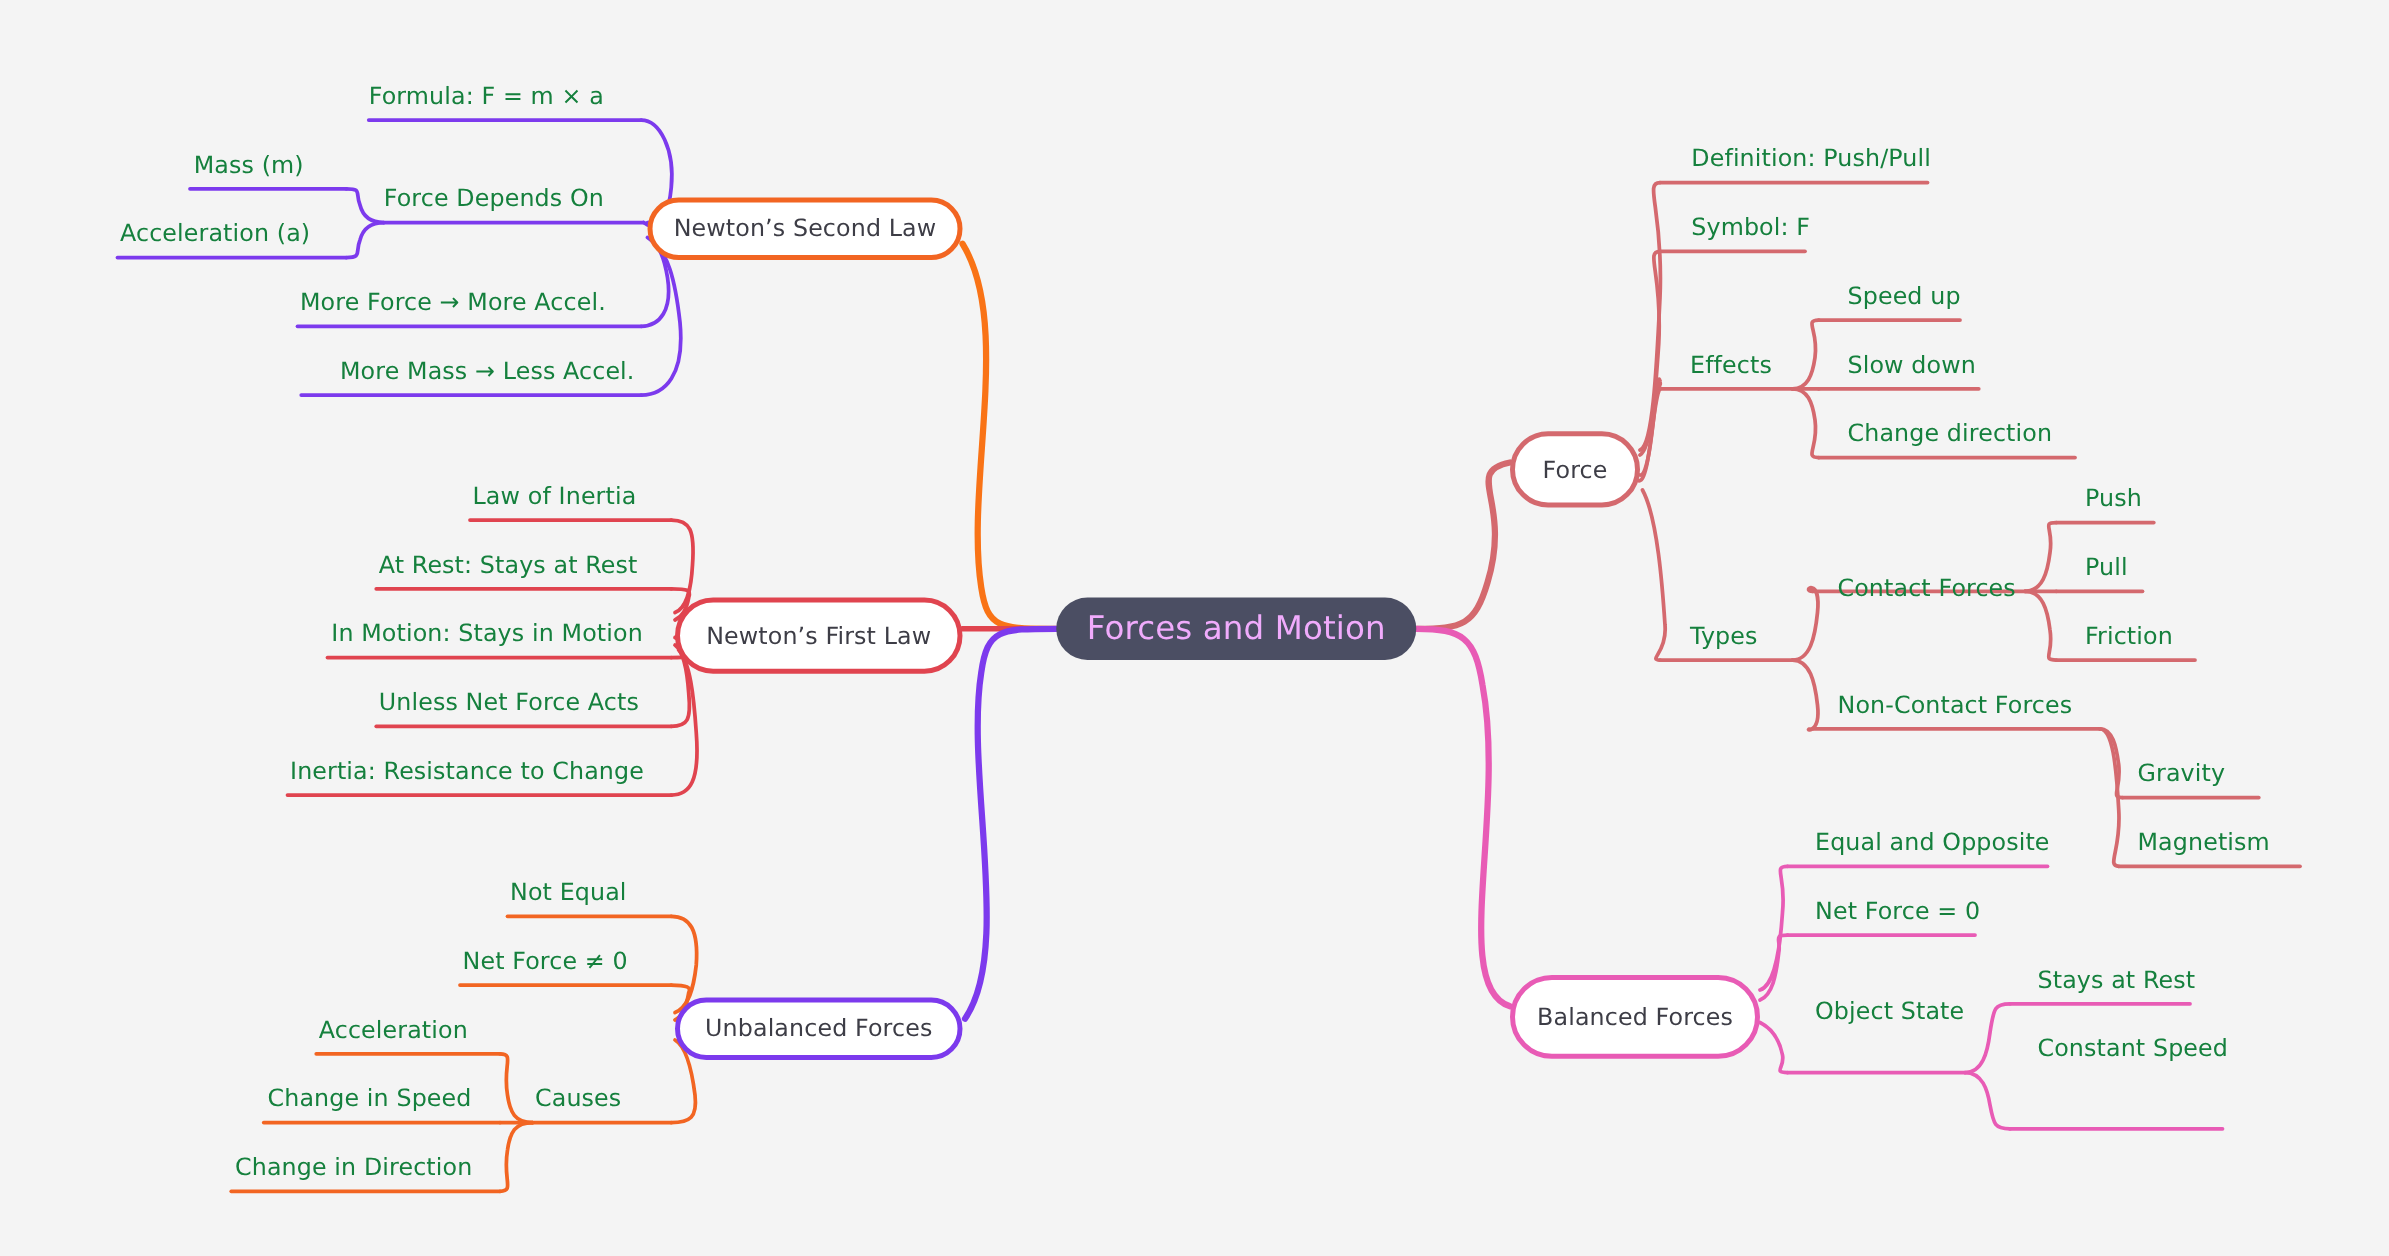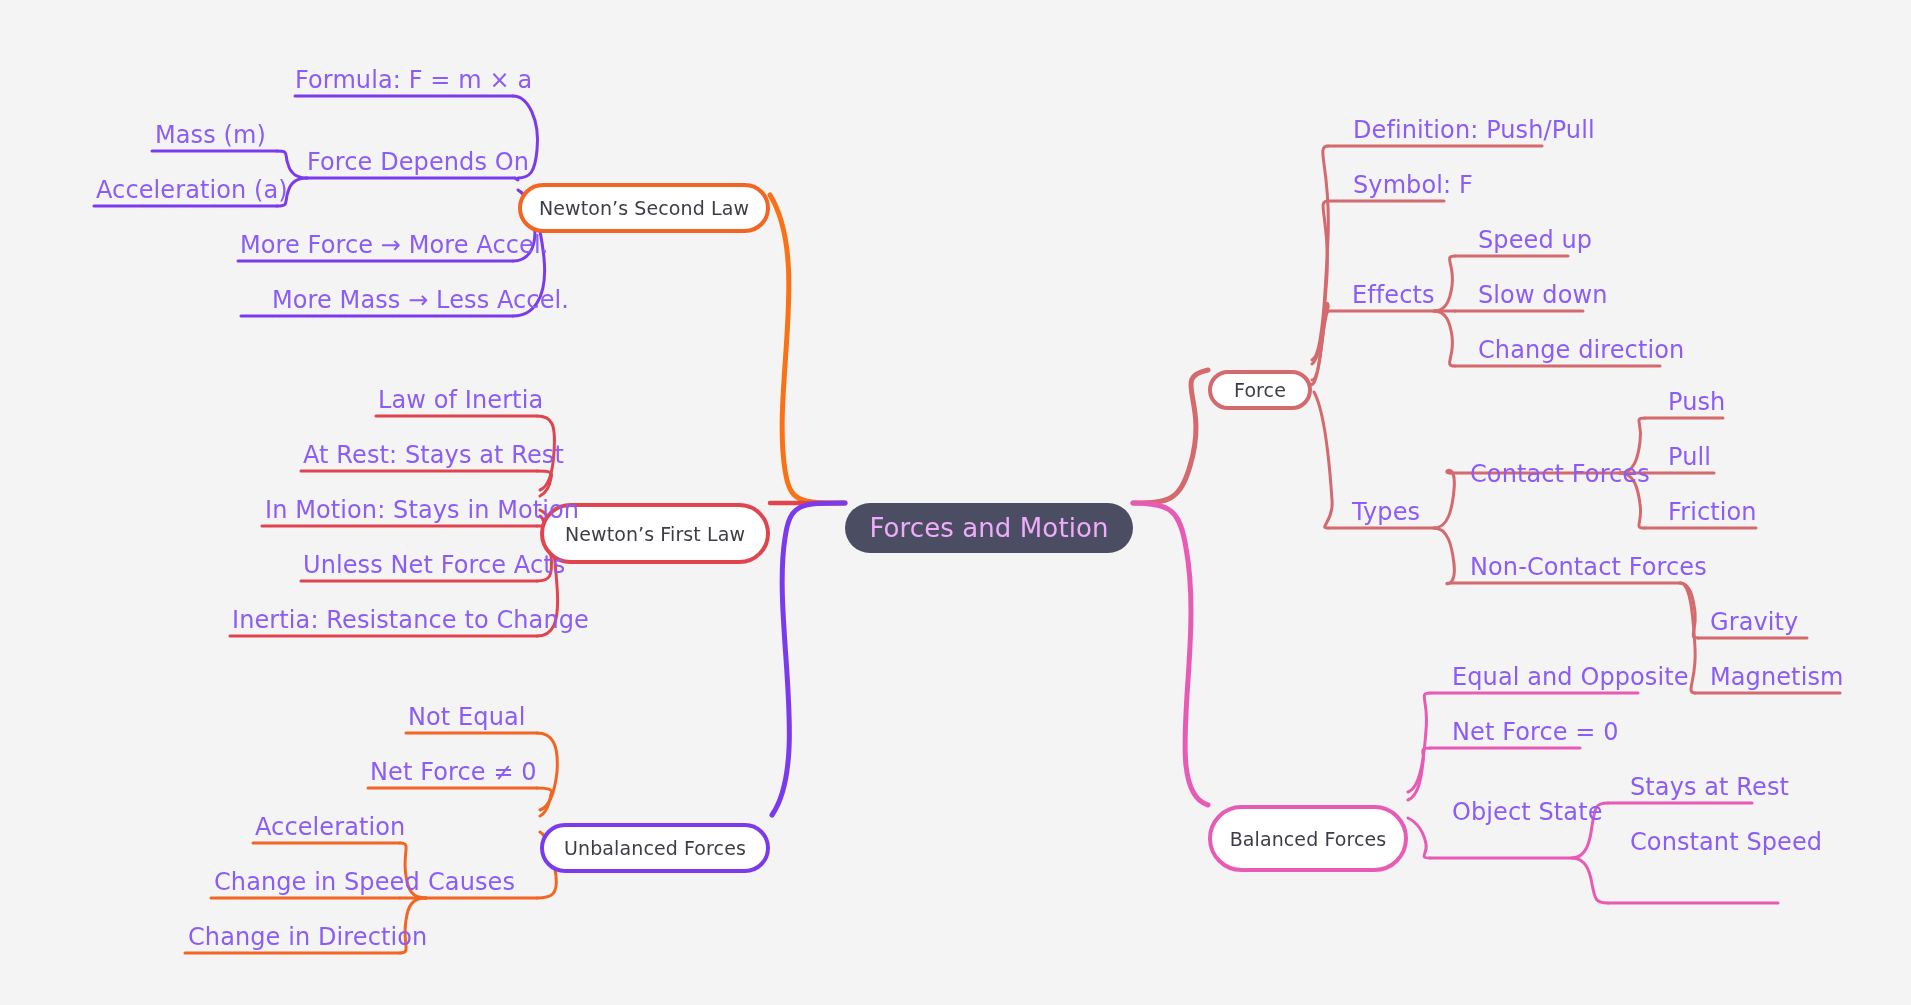--- a/index.html
+++ b/index.html
@@ -32,39 +32,38 @@
     position: absolute;
     box-sizing: border-box;
     display: flex;
     align-items: center;
     justify-content: center;
     background: #ffffff;
     border-radius: 999px;
     white-space: nowrap;
     color: #3d3d46;
     letter-spacing: .1px;
-    margin-top: 25px;
   }
   .node.root {
     background: #4b4e63;
     color: #ffffff;
     border: none;
     font-size: 26px;
     border-radius: 28px;
   }
   .node.branch {
     font-size: 19px;
     border-width: 4px;
     border-style: solid;
   }
   .leaf {
     position: absolute;
     white-space: nowrap;
-    color: #8b5cf6;
-    font-size: 24px;
+    color: #15803d;
+    font-size: 19px;
     letter-spacing: .1px;
     line-height: 1;
   }
 </style>
 </head>
 <body>
 
 <div id="stage">
   <svg id="links" viewBox="0 0 1911 1005" preserveAspectRatio="none">
       <path d="M 845 503 C 800 503 790 503 785 470 C 772 388 810 260 770 195" stroke="#f97316" stroke-width="5"></path>
@@ -144,21 +143,21 @@
       <path d="M 1572 858 C 1586 858 1590 842 1592 826 C 1595 806 1596 803 1608 803" stroke="#e85bb5" stroke-width="3"></path>
       <path d="M 1572 858 C 1586 858 1590 872 1592 884 C 1595 900 1596 903 1608 903" stroke="#e85bb5" stroke-width="3"></path>
       <path d="M 1608 803 L 1752 803" stroke="#e85bb5" stroke-width="3"></path>
       <path d="M 1608 903 L 1778 903" stroke="#e85bb5" stroke-width="3"></path>
     </svg>
   <div id="nodes-layer">
       <div class="node root" style="left: 845px; top: 478px; width: 288px; height: 50px; background: rgb(75, 78, 99); color: #f0abfc;">Forces and Motion</div>
       <div class="node branch" style="left: 518px; top: 158px; width: 252px; height: 50px; border-color: rgb(242, 101, 34);">Newton’s Second Law</div>
       <div class="node branch" style="left: 540px; top: 478px; width: 230px; height: 61px; border-color: rgb(224, 68, 79); text-align: center;">Newton’s First Law</div>
       <div class="node branch" style="left: 540px; top: 798px; width: 230px; height: 50px; border-color: rgb(124, 58, 237);">Unbalanced Forces</div>
-      <div class="node branch" style="left: 1208px; top: 345px; width: 104px; height: 40px; border-color: rgb(212, 105, 110);">Force</div>
+      <div class="node branch" style="left: 1208px; top: 345px; width: 104px; height: 61px; border-color: rgb(212, 105, 110);">Force</div>
       <div class="node branch" style="left: 1208px; top: 780px; width: 200px; height: 67px; border-color: rgb(232, 91, 181);">Balanced Forces</div>
     </div>
   <div id="leaves-layer">
       <div class="leaf" style="left: 295px; top: 68px;">Formula: F = m × a</div>
       <div class="leaf" style="left: 307px; top: 150px;">Force Depends On</div>
       <div class="leaf" style="left: 155px; top: 123px;">Mass (m)</div>
       <div class="leaf" style="left: 96px; top: 178px;">Acceleration (a)</div>
       <div class="leaf" style="left: 240px; top: 233px;">More Force → More Accel.</div>
       <div class="leaf" style="left: 236px; top: 288px; margin-left: 36px;">More Mass → Less Accel.</div>
       <div class="leaf" style="left: 378px; top: 388px;">Law of Inertia</div>

